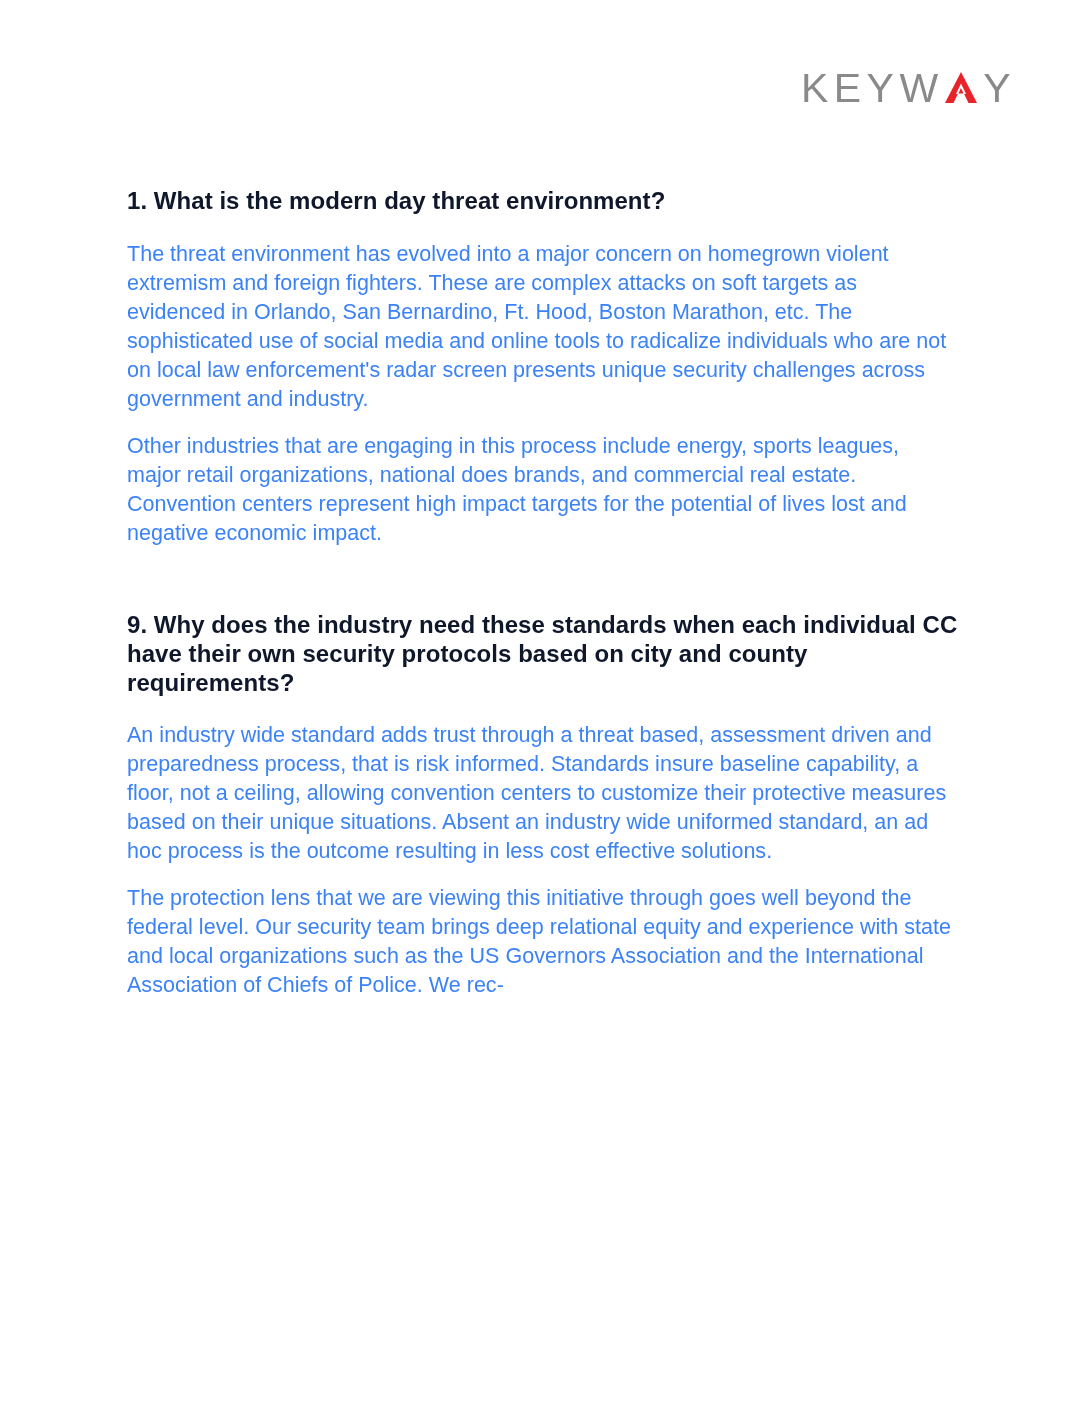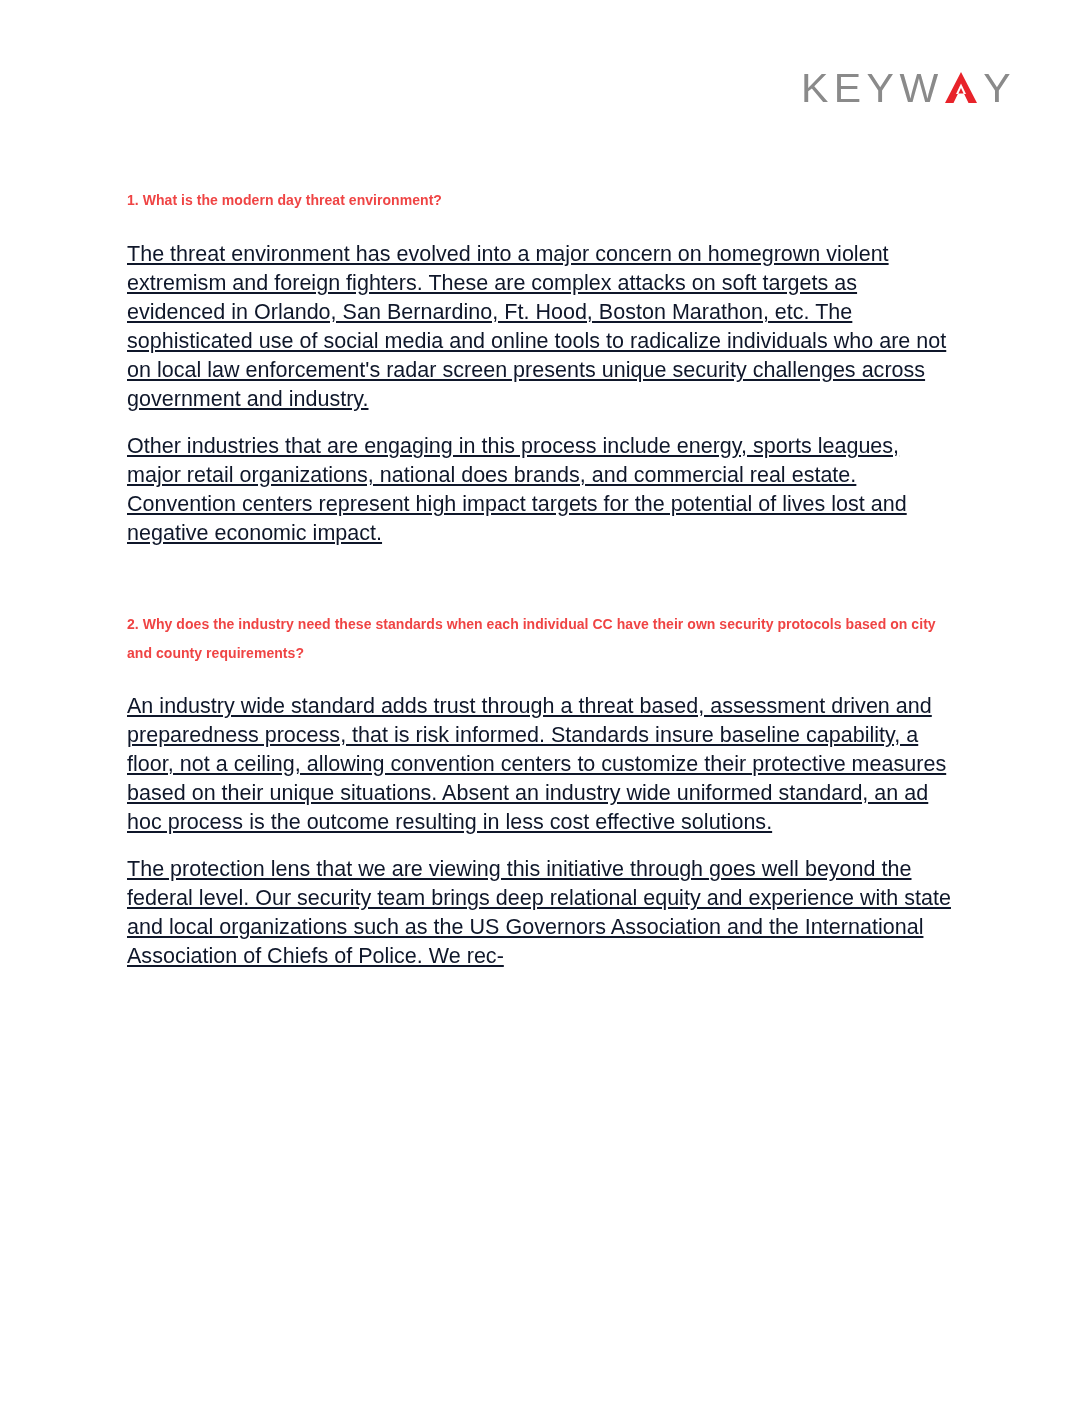--- a/index.html
+++ b/index.html
@@ -61,35 +61,34 @@
   }
 
   
   .doc {
     position: absolute;
     left: 127px;
     top: 186px;
     width: 836px;
   }
   .q-heading {
-    font-size: 14px;
+    font-size: 24px;
     font-weight: bold;
     line-height: 29px;
     letter-spacing: 0.05px;
     margin: 0 0 25px 0;
-    color: #ef4444;
+    color: #0f172a;
   }
   .para {
     font-size: 21.5px;
     font-weight: 400;
     line-height: 29px;
     letter-spacing: 0.02px;
     margin: 0 12px 18px 0;
-    color: #0f172a;
-    text-decoration: underline;
+    color: #3b82f6;
   }
   .para:last-child { margin-bottom: 0; }
 
   .section + .section {
     margin-top: 62px;
   }
   .section-2 .q-heading {
     margin-bottom: 24px;
   }
 </style>
@@ -114,19 +113,19 @@
 
   <div class="doc">
 
     <div class="section section-1">
       <h2 class="q-heading">1. What is the modern day threat environment?</h2>
       <p class="para">The threat environment has evolved into a major concern on homegrown violent extremism and foreign fighters. These are complex attacks on soft targets as evidenced in Orlando, San Bernardino, Ft. Hood, Boston Marathon, etc. The sophisticated use of social media and online tools to radicalize individuals who are not on local law enforcement's radar screen presents unique security challenges across government and industry.</p>
       <p class="para">Other industries that are engaging in this process include energy, sports leagues, major retail organizations, national does brands, and commercial real estate. Convention centers represent high impact targets for the potential of lives lost and negative economic impact.</p>
     </div>
 
     <div class="section section-2">
-      <h2 class="q-heading">2. Why does the industry need these standards when each individual CC have their own security protocols based on city and county requirements?</h2>
+      <h2 class="q-heading">9. Why does the industry need these standards when each individual CC have their own security protocols based on city and county requirements?</h2>
       <p class="para">An industry wide standard adds trust through a threat based, assessment driven and preparedness process, that is risk informed. Standards insure baseline capability, a floor, not a ceiling, allowing convention centers to customize their protective measures based on their unique situations. Absent an industry wide uniformed standard, an ad hoc process is the outcome resulting in less cost effective solutions.</p>
       <p class="para">The protection lens that we are viewing this initiative through goes well beyond the federal level. Our security team brings deep relational equity and experience with state and local organizations such as the US Governors Association and the International Association of Chiefs of Police. We rec-</p>
     </div>
 
   </div>
 </div>
 
 </body></html>

